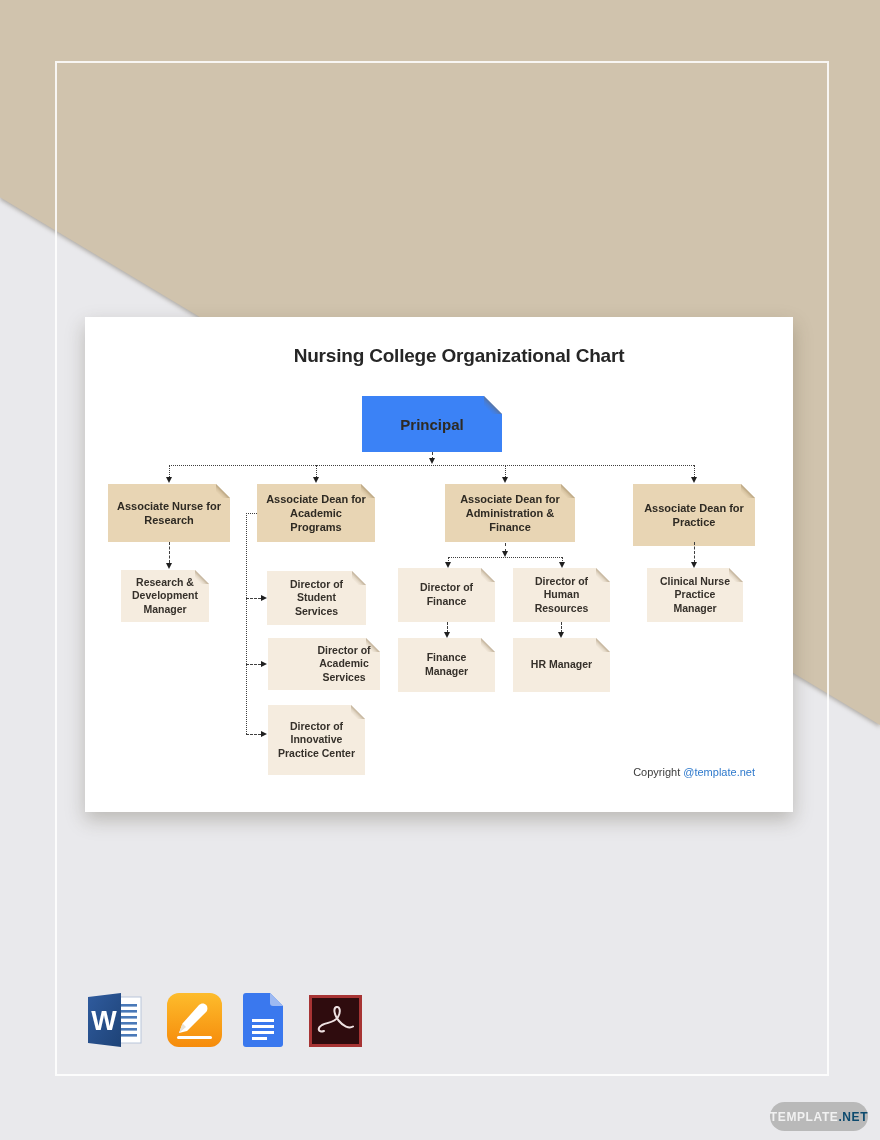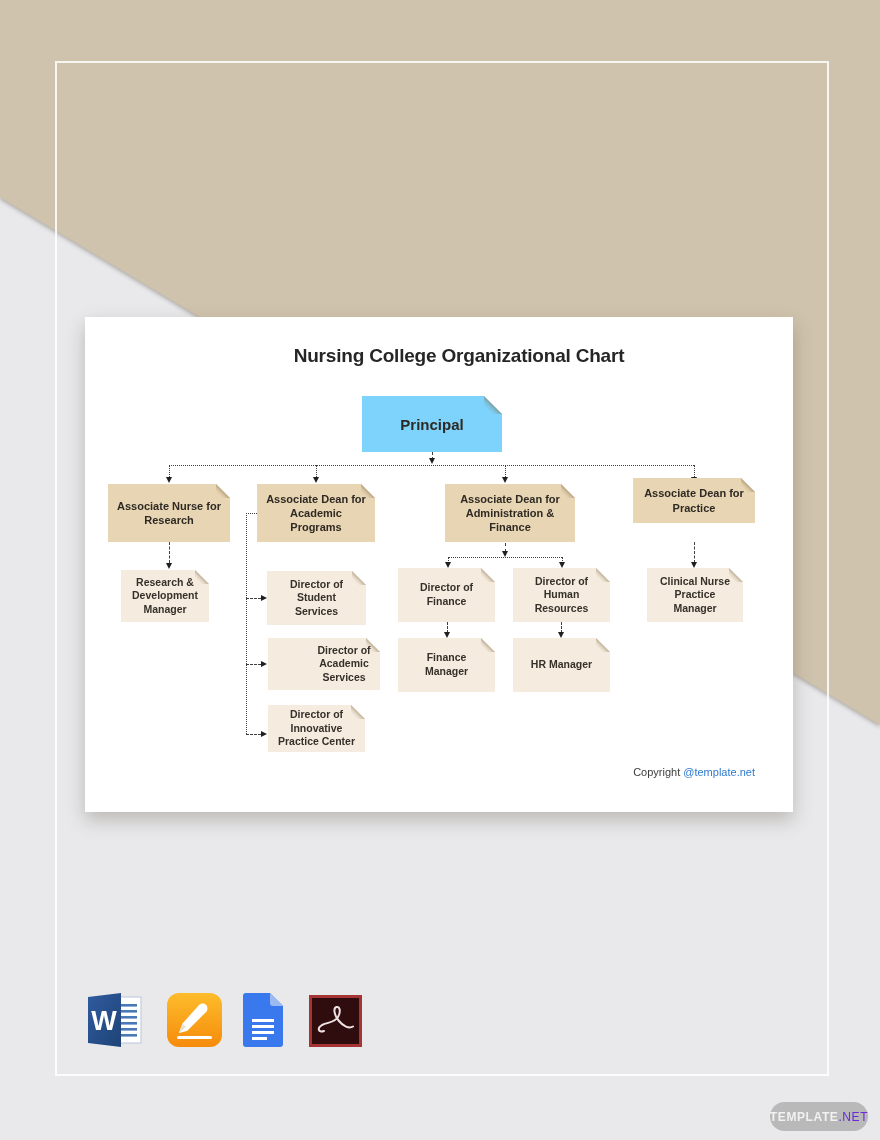--- a/index.html
+++ b/index.html
@@ -29,21 +29,21 @@
     clip-path:polygon(0 0, calc(100% - 14px) 0, 100% 14px, 100% 100%, 0 100%);
   }
   .node::after {
     content:""; position:absolute; top:0; right:0; width:14px; height:14px;
     background:linear-gradient(to bottom left,
       rgba(0,0,0,0) 40%, rgba(125,100,60,.45) 50%, rgba(125,100,60,.15) 64%, rgba(0,0,0,0) 78%);
   }
   .node--dark  { background:#e8d5b4; font-size:11px; font-weight:700; line-height:1.3; }
   .node--light { background:#f5ecdf; font-size:10.5px; font-weight:600; line-height:1.3; color:#35302a; }
   .node--principal {
-    background:#7dd3fc; font-size:15px; font-weight:700;
+    background:#3b82f6; font-size:15px; font-weight:700;
     clip-path:polygon(0 0, calc(100% - 18px) 0, 100% 18px, 100% 100%, 0 100%);
   }
   .node--principal::after { width:18px; height:18px; }
   .dot-h  { position:absolute; border-top:1px dotted #3f3f3f; height:0; }
   .dot-v  { position:absolute; border-left:1px dotted #3f3f3f; width:0; }
   .dash-h { position:absolute; border-top:1px dashed #3f3f3f; height:0; }
   .dash-v { position:absolute; border-left:1px dashed #3f3f3f; width:0; }
   .arr-down { position:absolute; width:0; height:0;
     border-left:3.5px solid transparent; border-right:3.5px solid transparent;
     border-top:6px solid #1f1f1f; }
@@ -55,21 +55,21 @@
   }
   .copyright a { color:#2e79cc; text-decoration:none; }
   .icon { position:absolute; cursor:pointer; }
   .icon svg { display:block; }
   .badge {
     position:absolute; left:770px; top:1102px; width:98px; height:29px;
     background:#b9b9b9; border-radius:15px; display:flex; align-items:center;
     justify-content:center; font-size:12px; letter-spacing:.6px;
   }
   .badge .b1 { color:#f1f1f1; font-weight:700; }
-  .badge .b2 { color:#6d28d9; font-weight:400; }
+  .badge .b2 { color:#0c4a6e; font-weight:700; }
 </style>
 </head>
 <body>
 
 <div class="page">
 
   <div class="bg-beige-wrap">
     <div class="bg-beige"></div>
   </div>
   <div class="frame"></div>
@@ -96,21 +96,21 @@
 
     <div class="node node--dark" style="left:23px; top:167px; width:122px; height:58px;">
       <span>Associate Nurse for Research</span>
     </div>
     <div class="node node--dark" style="left:172px; top:167px; width:118px; height:58px;">
       <span>Associate Dean for Academic Programs</span>
     </div>
     <div class="node node--dark" style="left:360px; top:167px; width:130px; height:58px;">
       <span>Associate Dean for Administration &amp; Finance</span>
     </div>
-    <div class="node node--dark" style="left:548px; top:161px; width:122px; height:45px;">
+    <div class="node node--dark" style="left:548px; top:167px; width:122px; height:62px;">
       <span>Associate Dean for Practice</span>
     </div>
 
     <div class="dash-v" style="left:84px; top:225px; height:21px;"></div>
     <div class="arr-down" style="left:80.5px; top:246px;"></div>
     <div class="node node--light" style="left:36px; top:253px; width:88px; height:52px;">
       <span>Research &amp; Development Manager</span>
     </div>
 
     <div class="dot-h" style="left:161px; top:196px; width:11px;"></div>
@@ -121,21 +121,21 @@
     <div class="arr-right" style="left:176px; top:343.5px;"></div>
     <div class="dash-h" style="left:161px; top:417px; width:15px;"></div>
     <div class="arr-right" style="left:176px; top:413.5px;"></div>
 
     <div class="node node--light" style="left:182px; top:254px; width:99px; height:54px;">
       <span>Director of Student Services</span>
     </div>
     <div class="node node--light" style="left:183px; top:321px; width:112px; height:52px;padding-left:48px;">
       <span>Director of Academic Services</span>
     </div>
-    <div class="node node--light" style="left:183px; top:388px; width:97px; height:47px;">
+    <div class="node node--light" style="left:183px; top:388px; width:97px; height:70px;">
       <span>Director of Innovative Practice Center</span>
     </div>
 
     <div class="dash-v" style="left:420px; top:226px; height:9px;"></div>
     <div class="arr-down" style="left:416.5px; top:234px;"></div>
     <div class="dot-h" style="left:363px; top:240px; width:114px;"></div>
     <div class="dot-v" style="left:363px; top:240px; height:6px;"></div>
     <div class="arr-down" style="left:359.5px; top:245px;"></div>
     <div class="dot-v" style="left:477px; top:240px; height:6px;"></div>
     <div class="arr-down" style="left:473.5px; top:245px;"></div>

